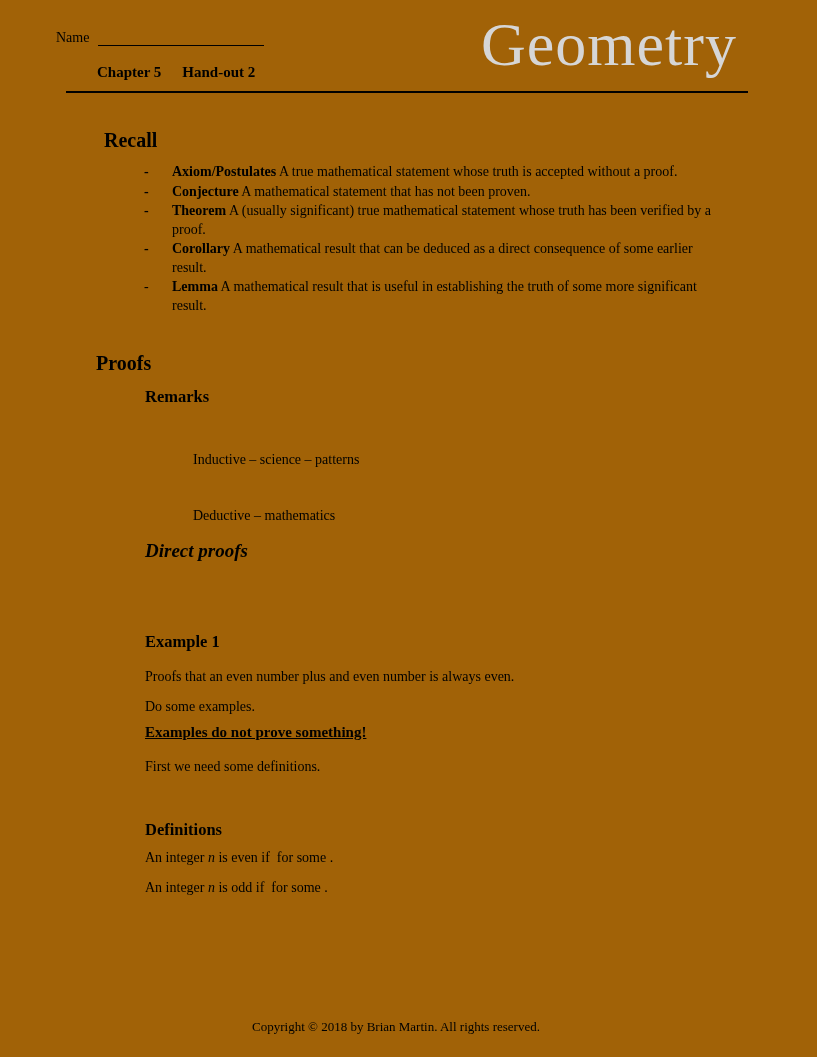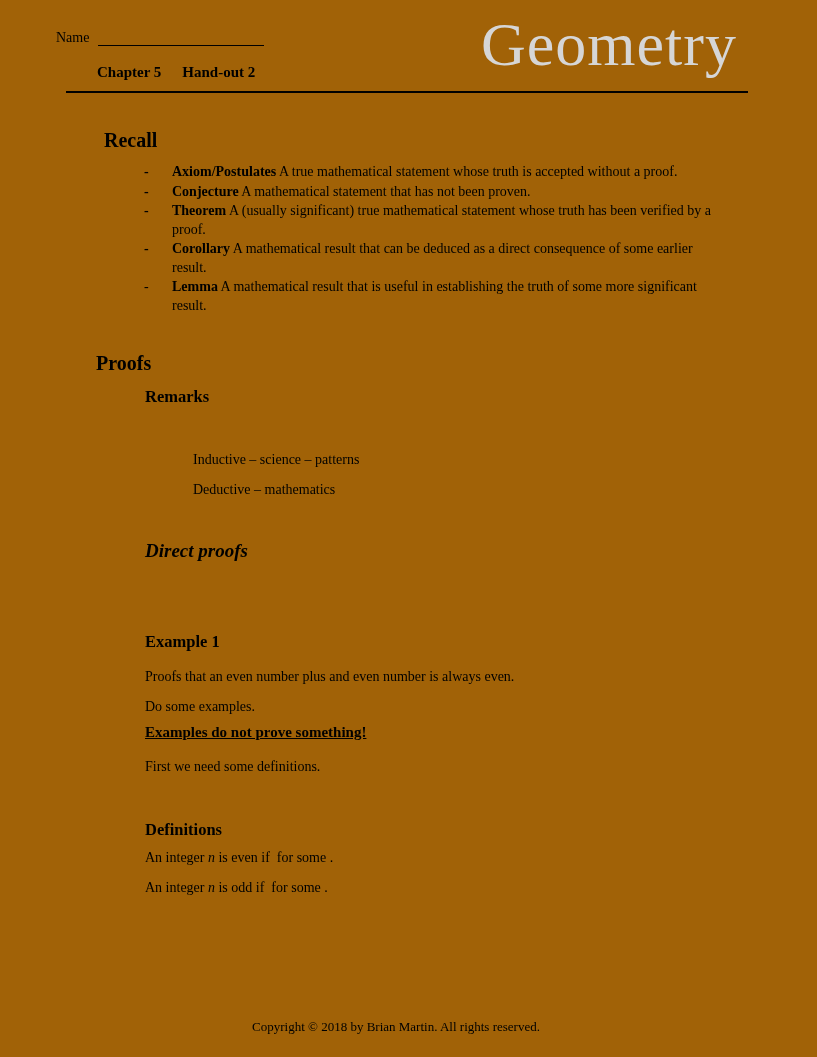--- a/index.html
+++ b/index.html
@@ -78,21 +78,21 @@
   <div class="abs list-item" style="top:277px;">
     <span class="dash">-</span>
     <div class="def"><span class="term">Lemma</span><span> A mathematical result that is useful in establishing the truth of some more significant result.</span></div>
   </div>
 
   <div class="abs h1" style="left:96px; top:351px;">Proofs</div>
 
   <div class="abs h3" style="left:145px; top:387px;">Remarks</div>
 
   <div class="abs txt" style="left:193px; top:451px;">Inductive – science – patterns</div>
-  <div class="abs txt" style="left:193px; top:481px;">Deductive – mathematics</div>
+  <div class="abs txt" style="left:193px; top:507px;">Deductive – mathematics</div>
 
   <div class="abs h2" style="left:145px; top:539px;">Direct proofs</div>
 
 
   <div class="abs h3" style="left:145px; top:632px;">Example 1</div>
 
   <div class="abs txt" style="left:145px; top:668px;">Proofs that an even number plus and even number is always even.</div>
   <div class="abs txt" style="left:145px; top:698px;">Do some examples.</div>
   <div class="abs warning" style="left:145px; top:723px;">Examples do not prove something!</div>
   <div class="abs txt" style="left:145px; top:758px;">First we need some definitions.</div>

